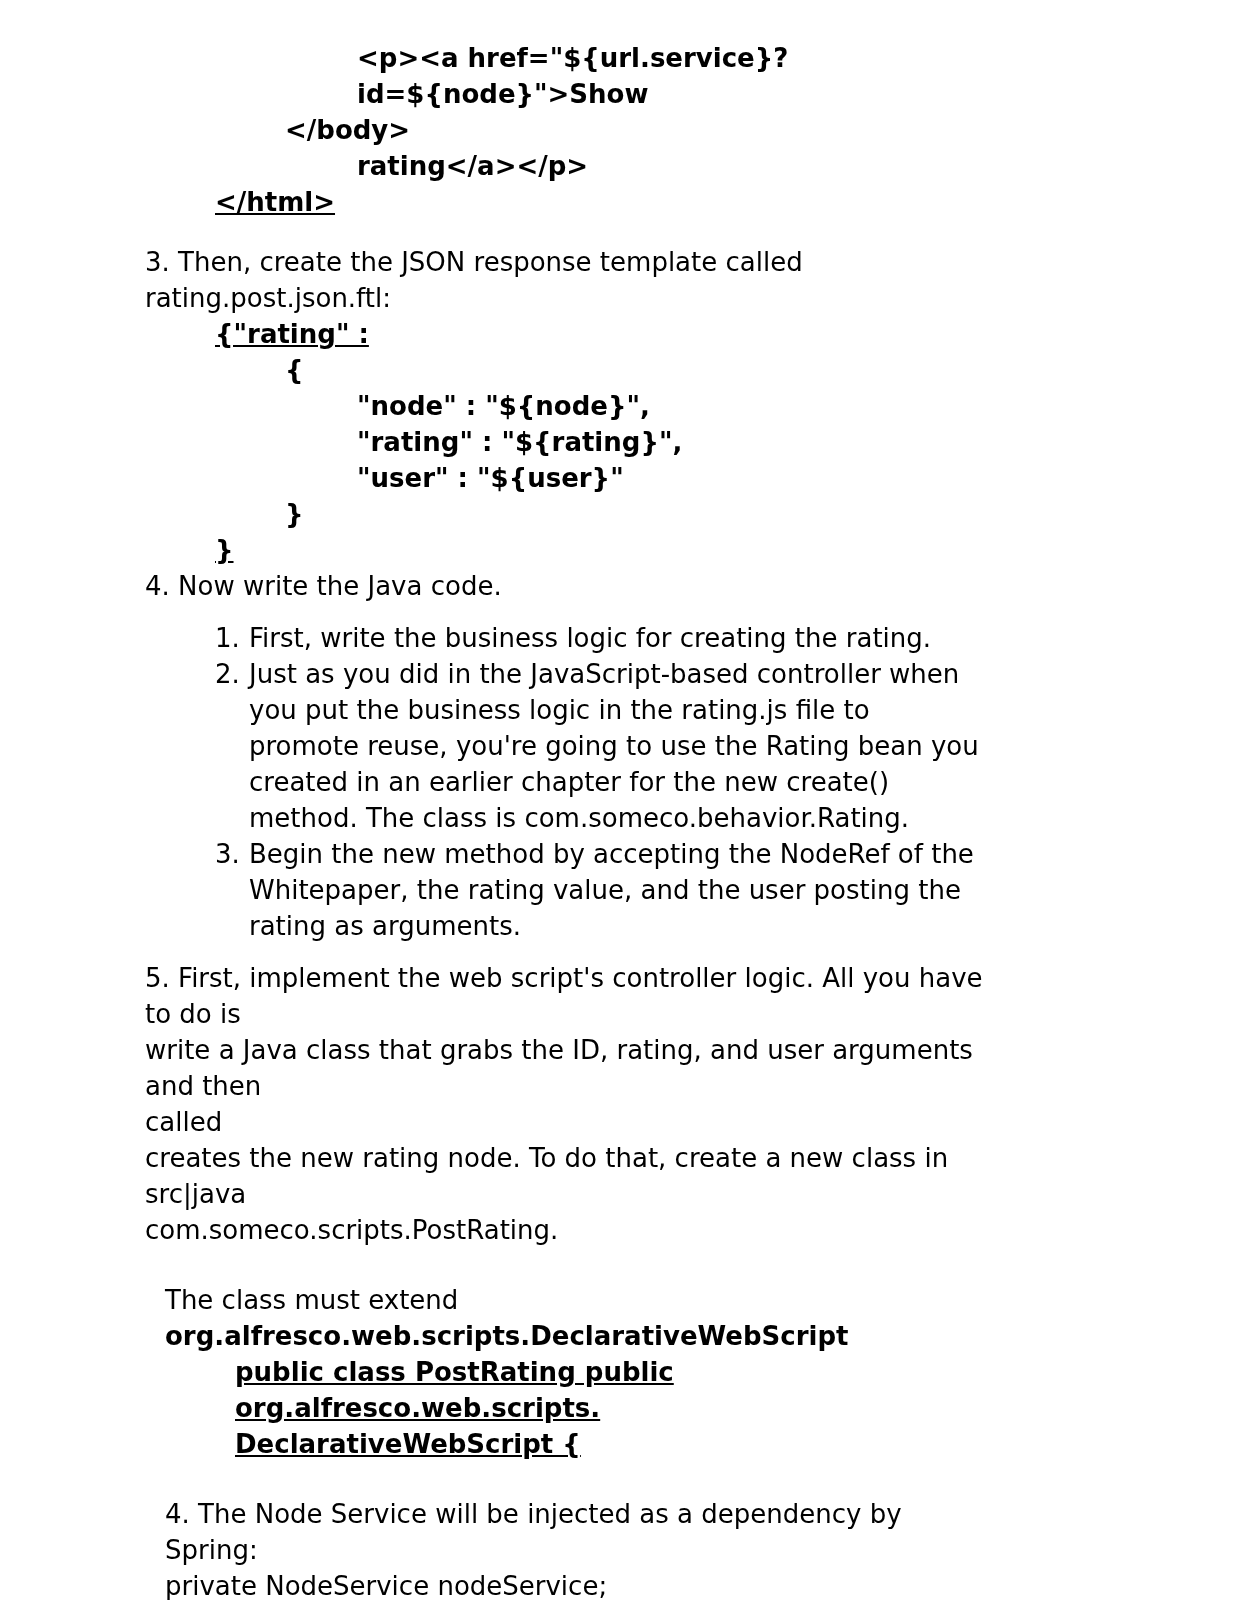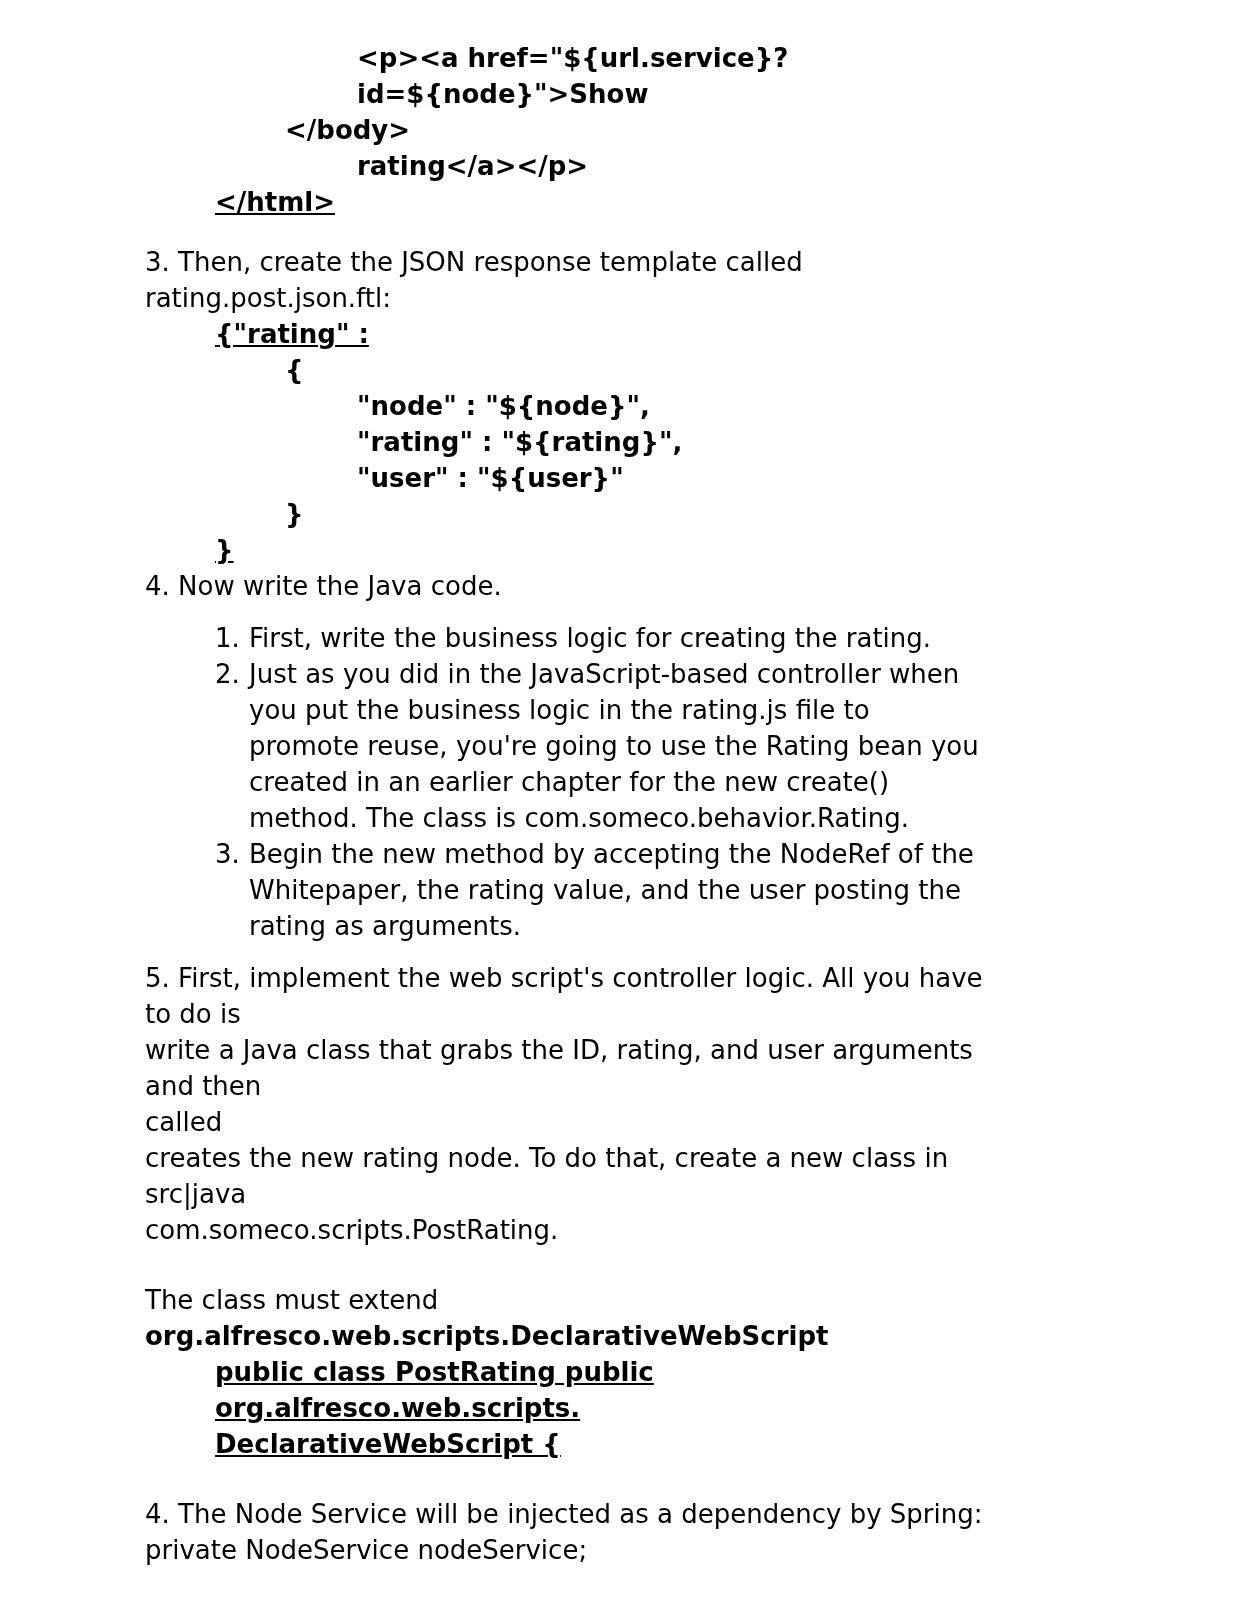--- a/index.html
+++ b/index.html
@@ -21,21 +21,21 @@
   }
   .codeline, .para, .line {
     white-space: normal;
   }
   .bold { font-weight: bold; }
   .ind1 { margin-left: 70px; text-decoration: underline; }
   .ind2 { margin-left: 140px; }
   .ind3 { margin-left: 212px; }
   .mt-sm { margin-top: 16px; }
   .mt-md { margin-top: 24px; }
-  .mt-lg { margin-top: 34px; }
+  .mt-lg { margin-top: 34px; margin-left: 20px; }
   .sublist { margin-top: 16px; margin-left: 70px; }
   .sublist-item {
     display: flex;
     align-items: flex-start;
   }
   .sublist-marker {
     flex: 0 0 34px;
     white-space: nowrap;
   }
   .sublist-text {

